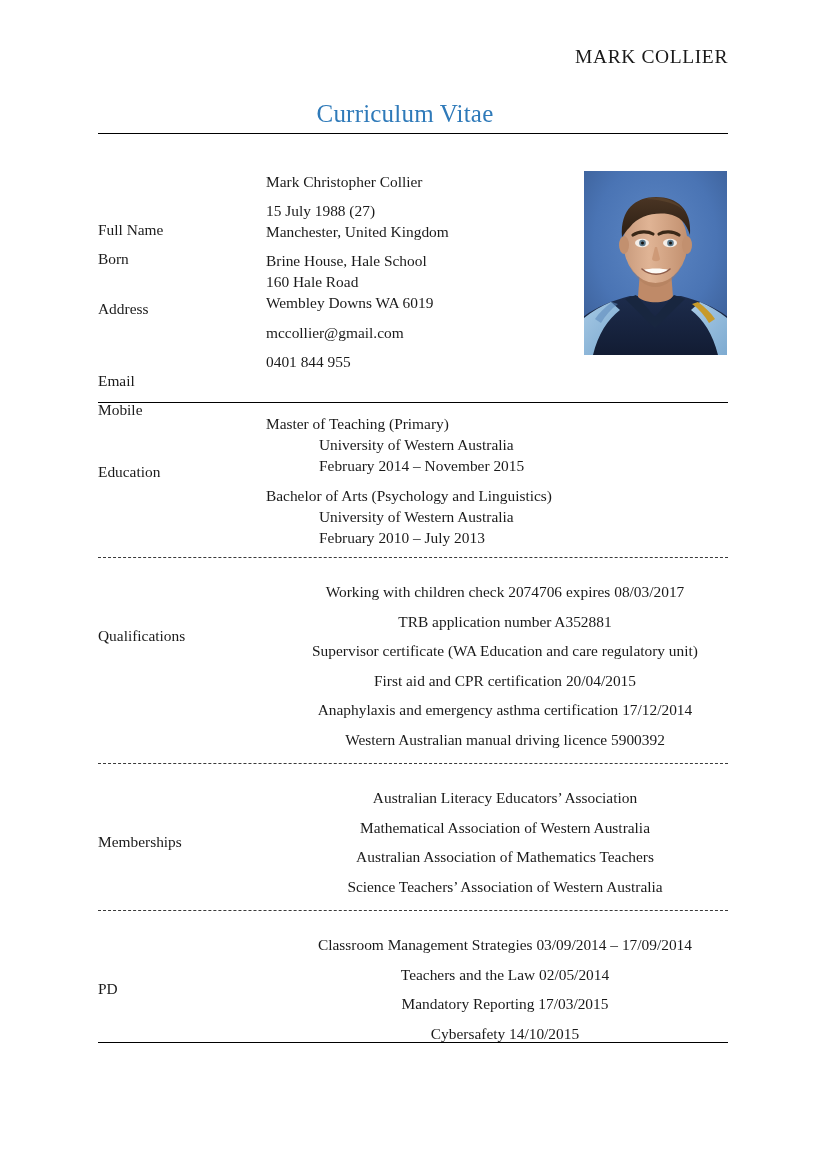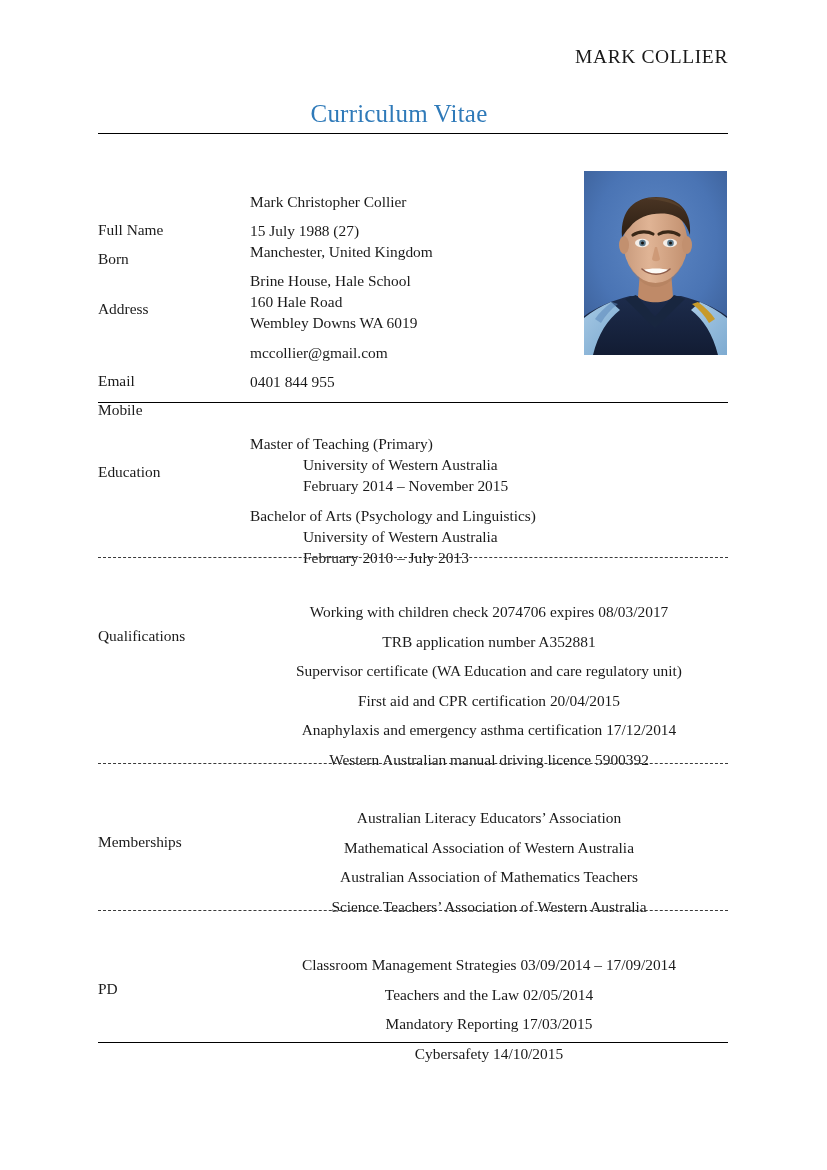--- a/index.html
+++ b/index.html
@@ -31,21 +31,21 @@
     width: 630px;
     text-align: right;
     font-size: 19.5px;
     letter-spacing: 0.6px;
     color: #1a1a1a;
     line-height: 26px;
   }
 
   .doc-title {
     position: absolute;
-    left: 84px;
+    left: 90px;
     top: 98px;
     width: 630px;
     text-align: center;
     font-size: 25px;
     color: #2f7ab9;
     line-height: 32px;
     letter-spacing: 0.2px;
   }
 
   
@@ -76,24 +76,23 @@
     top: 0;
     width: 145px;
     font-size: 15.4px;
     line-height: 21px;
     color: #1a1a1a;
     white-space: nowrap;
     margin-top: 48px;
   }
   .values {
     position: absolute;
-    left: 152px;
+    left: 168px;
     top: 0;
     width: 478px;
-    margin-top: 20px;
   }
   .val {
     font-size: 15.4px;
     line-height: 21px;
     color: #1a1a1a;
     white-space: nowrap;
   }
   .val.indent {
     padding-left: 53px;
   }

